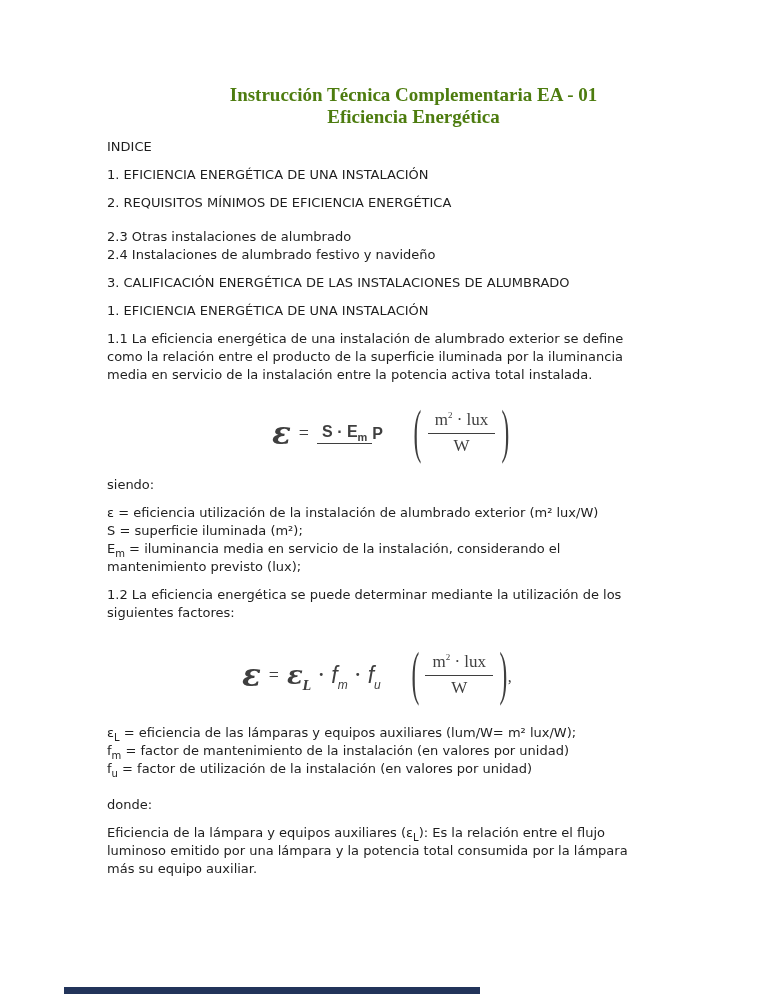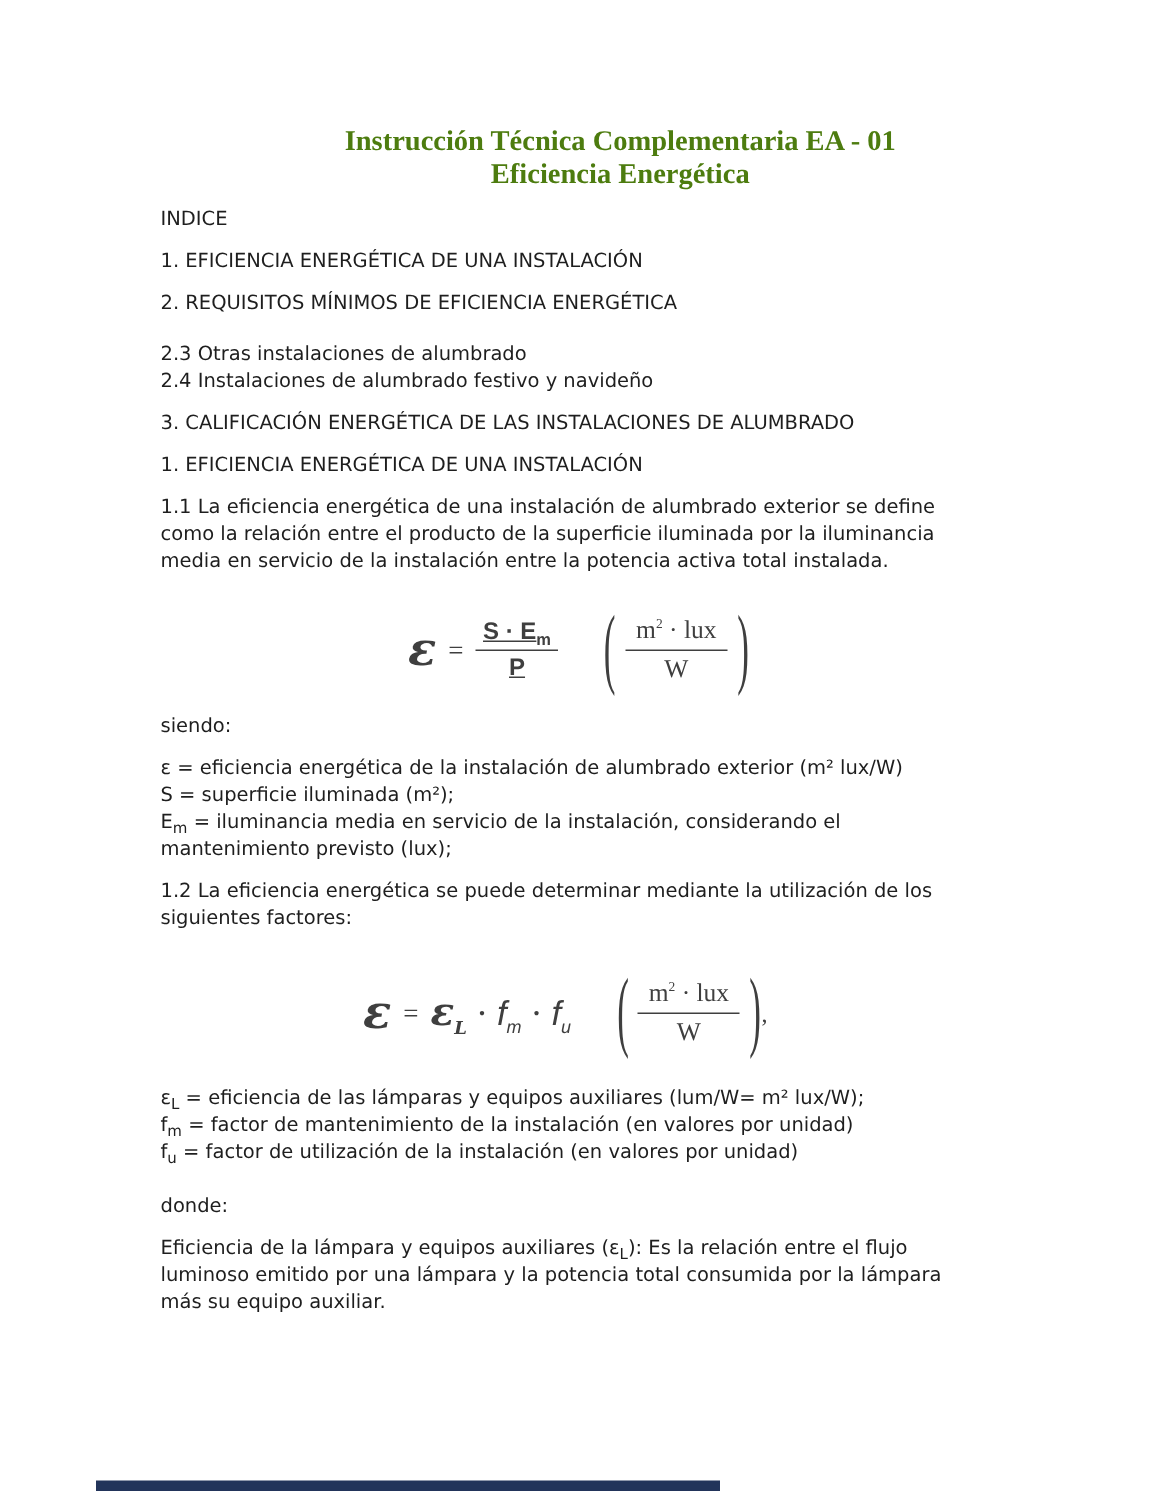--- a/index.html
+++ b/index.html
@@ -57,27 +57,25 @@
   .f-dot { font-size: 18px; margin: 0 7px; font-weight: bold; }
   .f-ital {
     font-family: Liberation Sans, sans-serif;
     font-style: italic;
     font-size: 23px;
     line-height: 1;
   }
   .f-ital sub, .f-eps-term sub { font-style: italic; font-size: 12px; }
   .frac {
     display: inline-flex;
-    flex-direction: column;
-    align-items: center;
+    flex-direction: row;
     font-family: "Liberation Sans", sans-serif;
     font-size: 16px;
     font-weight: 600;
     line-height: 19px;
-    text-decoration: underline;
   }
   .frac .num { padding: 0 5px 2px 5px; border-bottom: 1.6px solid #3f3f3f; }
   .frac .den { padding-top: 2px; }
   .frac sub { font-size: 11px; }
   .units { display: flex; align-items: center; margin-left: 30px; }
   .paren {
     display: inline-block;
     font-weight: 400;
     font-size: 26px;
     line-height: 1;
@@ -147,21 +145,21 @@
         <span class="num"><span>m</span><sup>2</sup><span> · lux</span></span>
         <span class="den">W</span>
       </span>
       <span class="paren">)</span>
     </span>
   </div>
 
   <div class="block">siendo:</div>
 
   <div class="block">
-    <div><span>ε</span><span class="preline"> = eficiencia energética de la instalación de alumbrado exterior (m² lux/W)</span></div>
+    <div><span>ε</span><span class="preline"> = eficiencia utilización de la instalación de alumbrado exterior (m² lux/W)</span></div>
     <div>S = superficie iluminada (m²);</div>
     <div><span>E</span><sub>m</sub><span class="preline"> = iluminancia media en servicio de la instalación, considerando el
 mantenimiento previsto (lux);</span></div>
   </div>
 
   <div class="block preline">1.2 La eficiencia energética se puede determinar mediante la utilización de los
 siguientes factores:</div>
 
   <div class="formula formula-2">
     <span class="f-eps">ε</span>

